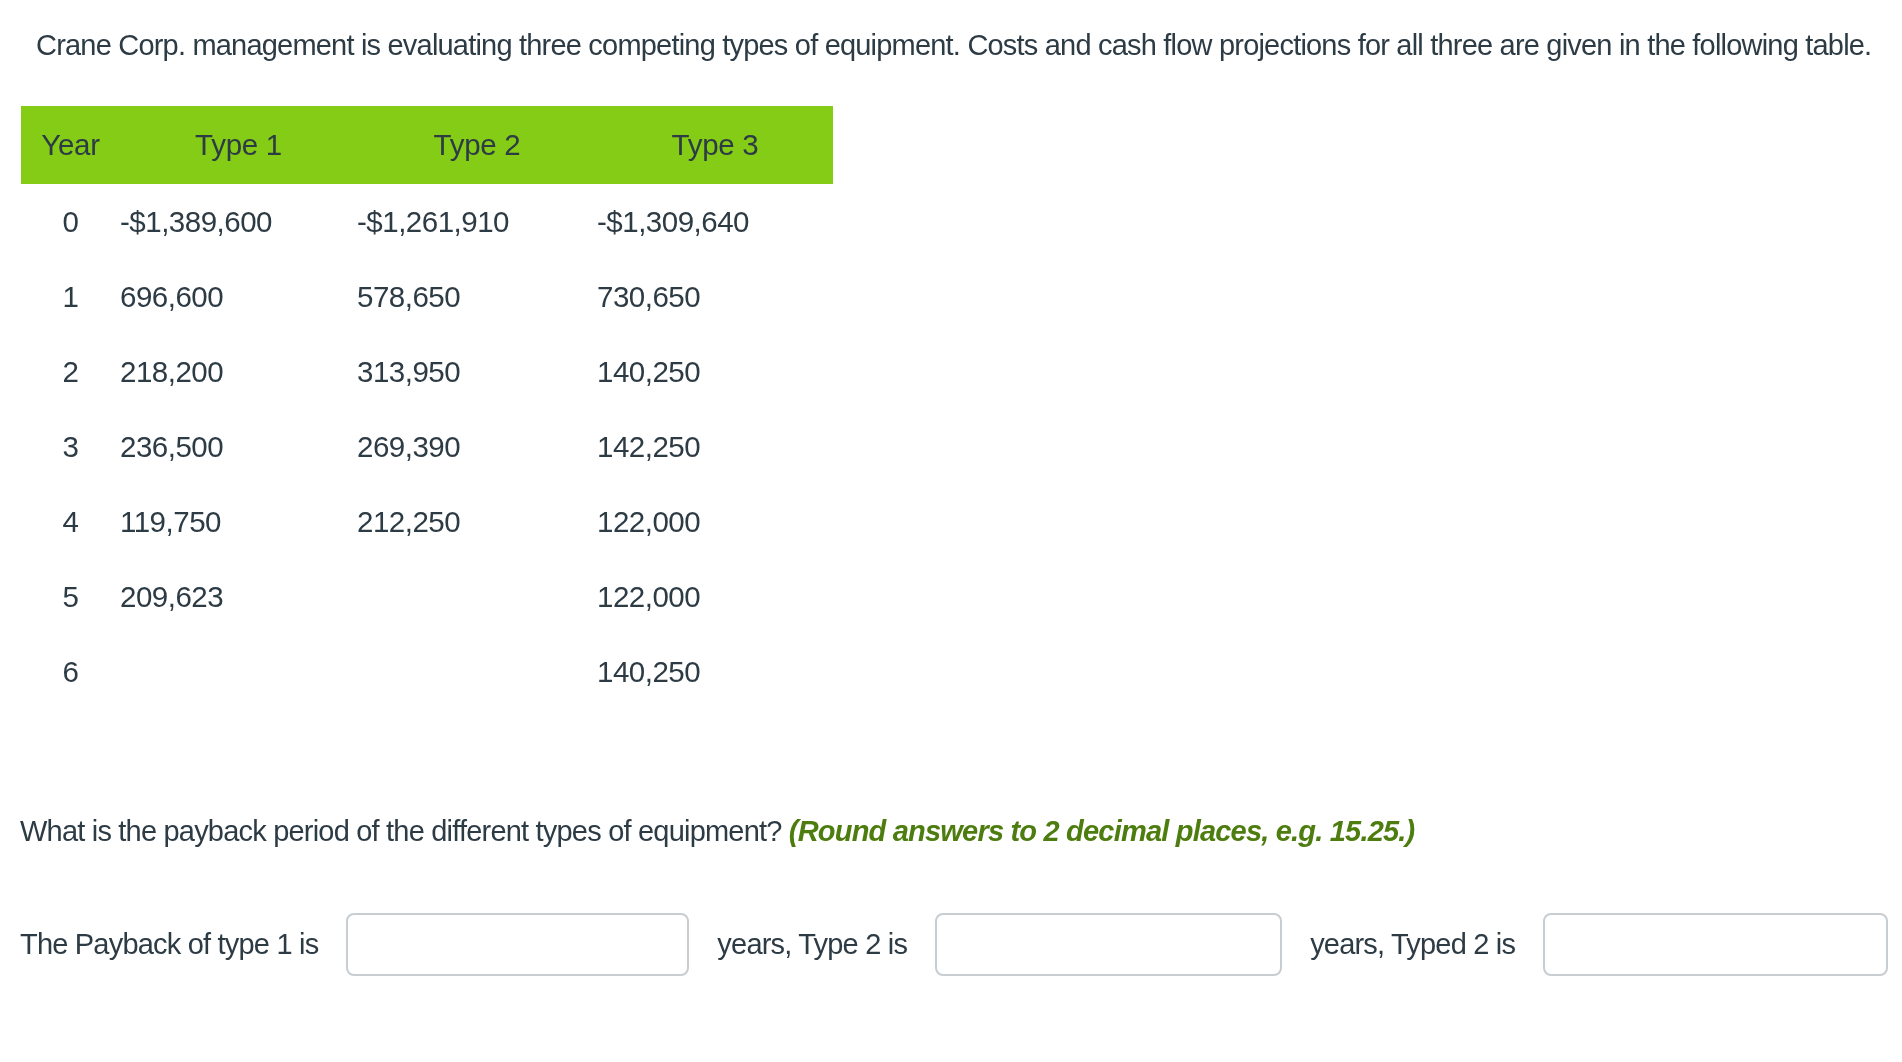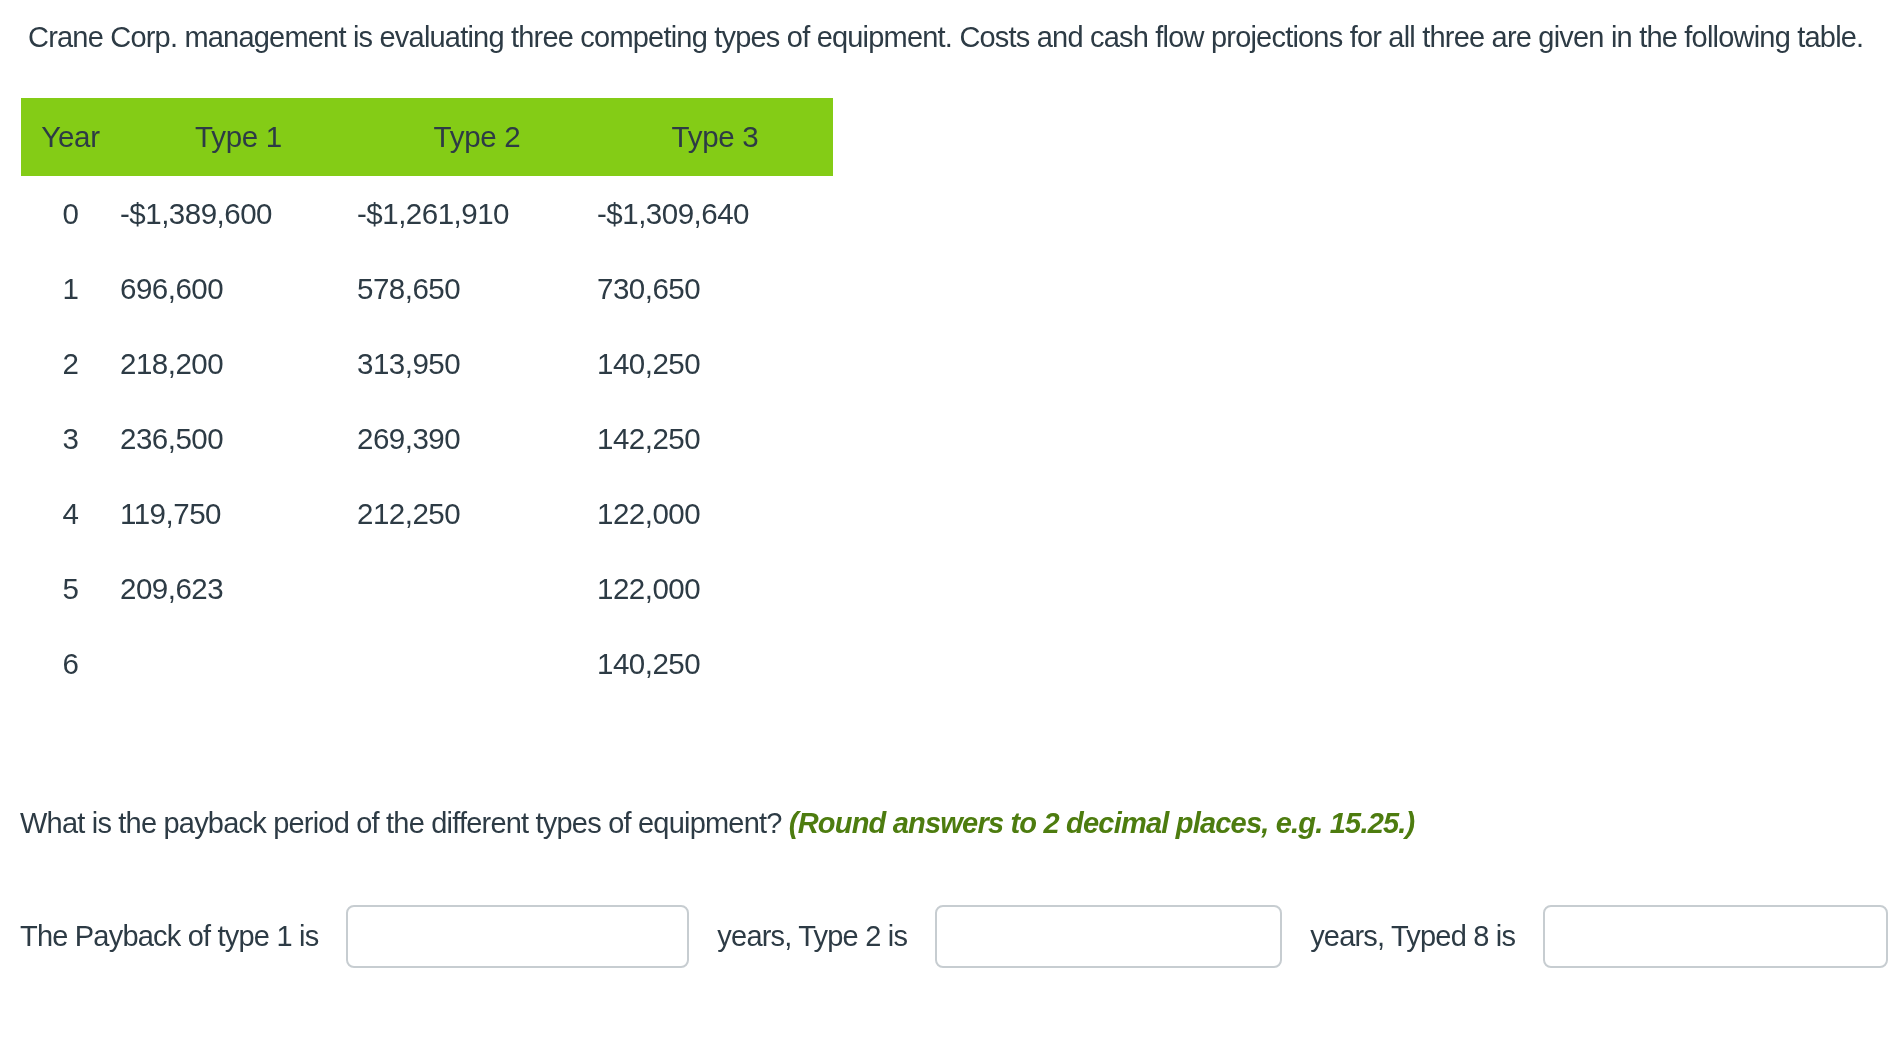--- a/index.html
+++ b/index.html
@@ -7,21 +7,21 @@
     margin: 0; padding: 0;
     width: 1902px; height: 1062px;
     overflow: hidden;
     background: #ffffff;
     font-family: "Liberation Sans", sans-serif;
     color: #2D3B45;
   }
   .page { position: relative; width: 1902px; height: 1062px; }
 
   .intro {
-    margin: 8px;
+    margin: 16px;
     padding: 9px 0 0 20px;
     width: 1880px;
     font-size: 29px;
     line-height: 40px;
     letter-spacing: -0.8px;
   }
 
   table.cashflow {
     border-collapse: collapse;
     margin: 41px 0 0 21px;
@@ -160,17 +160,17 @@
   <p class="question">
     <span>What is the payback period of the different types of equipment?</span>
     <span class="instruction">(Round answers to 2 decimal places, e.g. 15.25.)</span>
   </p>
 
   <div class="answer-row">
     <span>The Payback of type 1 is</span>
     <input class="w1" type="text" value="" style="">
     <span>years, Type 2 is</span>
     <input class="w2" type="text" value="" style="">
-    <span>years, Typed 8 is</span>
+    <span>years, Typed 2 is</span>
     <input class="w3" type="text" value="" style="">
   </div>
 
 </div>
 
 </body></html>

